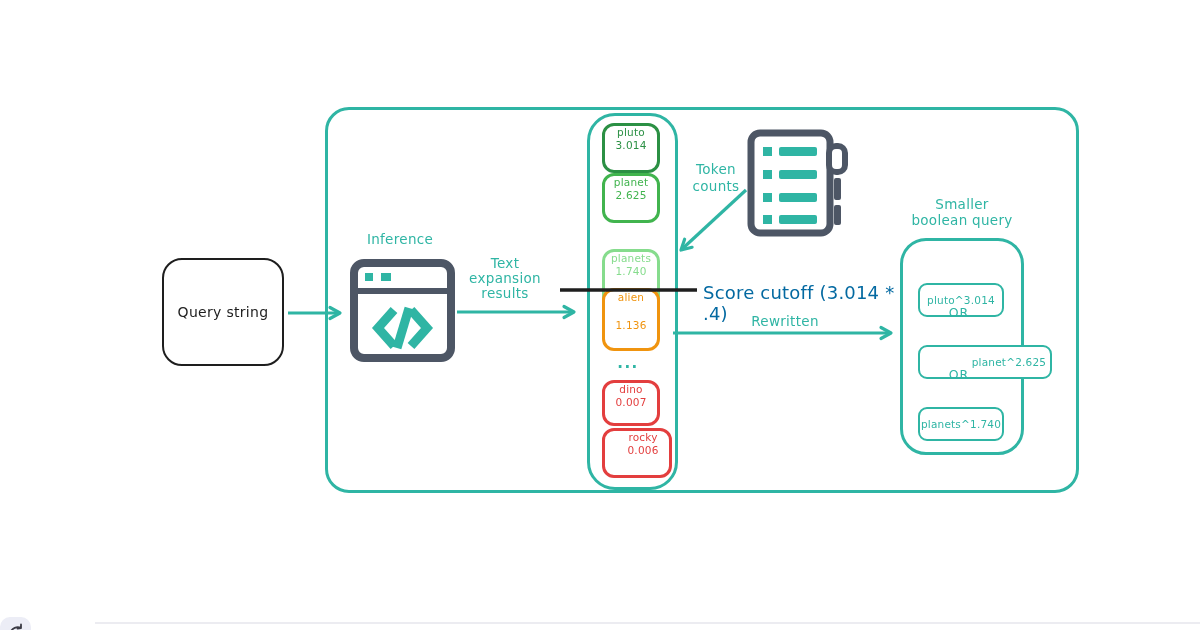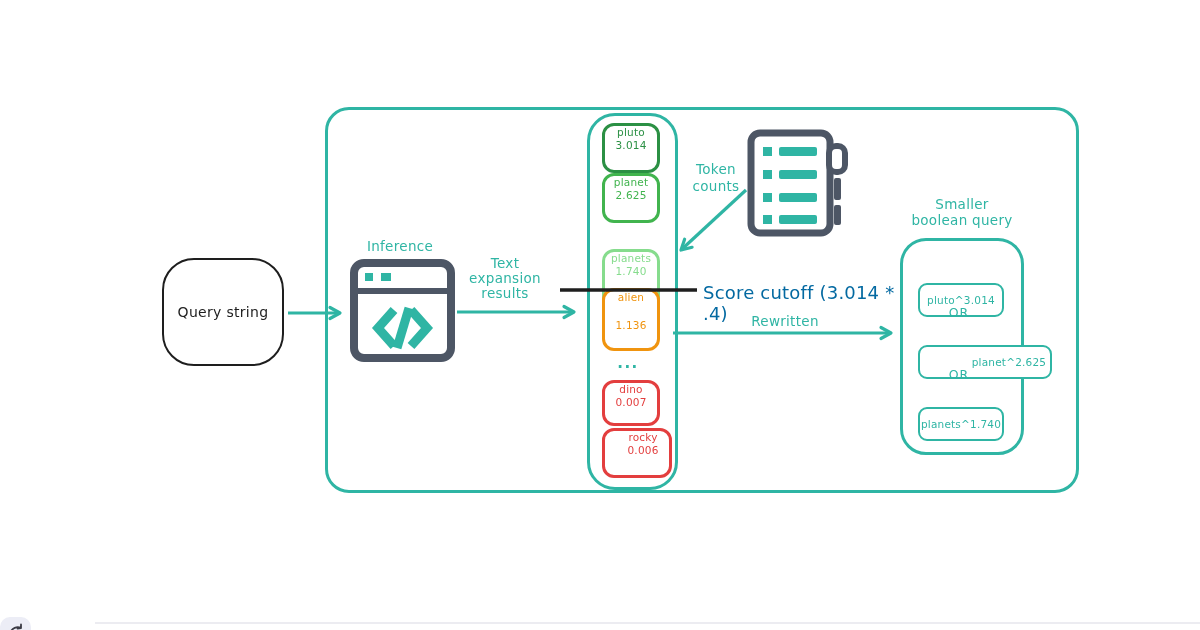--- a/index.html
+++ b/index.html
@@ -4,25 +4,25 @@
 <style>
   html,body{margin:0;padding:0;background:#fff;}
   .canvas{
     position:relative;width:1200px;height:630px;overflow:hidden;background:#ffffff;
     font-family:"DejaVu Sans", sans-serif;color:#1e1e1e;
   }
   .abs{position:absolute;}
   
   .big-box{left:325px;top:107px;width:748px;height:380px;border:3.5px solid #2fb5a4;border-radius:24px;z-index:1;}
   
-  .query-box{left:162px;top:258px;width:118px;height:104px;border:2.5px solid #1e1e1e;border-radius:32px;
+  .query-box{left:162px;top:258px;width:118px;height:104px;border:2.5px solid #1e1e1e;border-radius:20px;
     display:flex;align-items:center;justify-content:center;font-size:14px;letter-spacing:.3px;z-index:10;background:#fff;}
   
   .lbl{color:#2fb5a4;font-size:13.5px;letter-spacing:.3px;text-align:center;z-index:10;}
-  .inference-label{left:340px;top:238px;width:120px;}
+  .inference-label{left:340px;top:231px;width:120px;}
   .expansion-label{left:450px;top:256px;width:110px;line-height:15px;}
   .token-counts-label{left:670px;top:161px;width:92px;line-height:17px;}
   .rewritten-label{left:737px;top:313px;width:96px;}
   .smaller-label{left:900px;top:196px;width:124px;line-height:16px;}
   
   .inference-icon{left:349px;top:258px;z-index:10;}
   .doc-icon{left:745px;top:126px;z-index:10;}
   
   .list-box{left:587px;top:113px;width:85px;height:371px;border:3px solid #2fb5a4;border-radius:28px;background:#fff;z-index:5;}
   .token-box{left:602px;width:52px;border:3px solid var(--c);color:var(--c);border-radius:12px;background:#fff;

